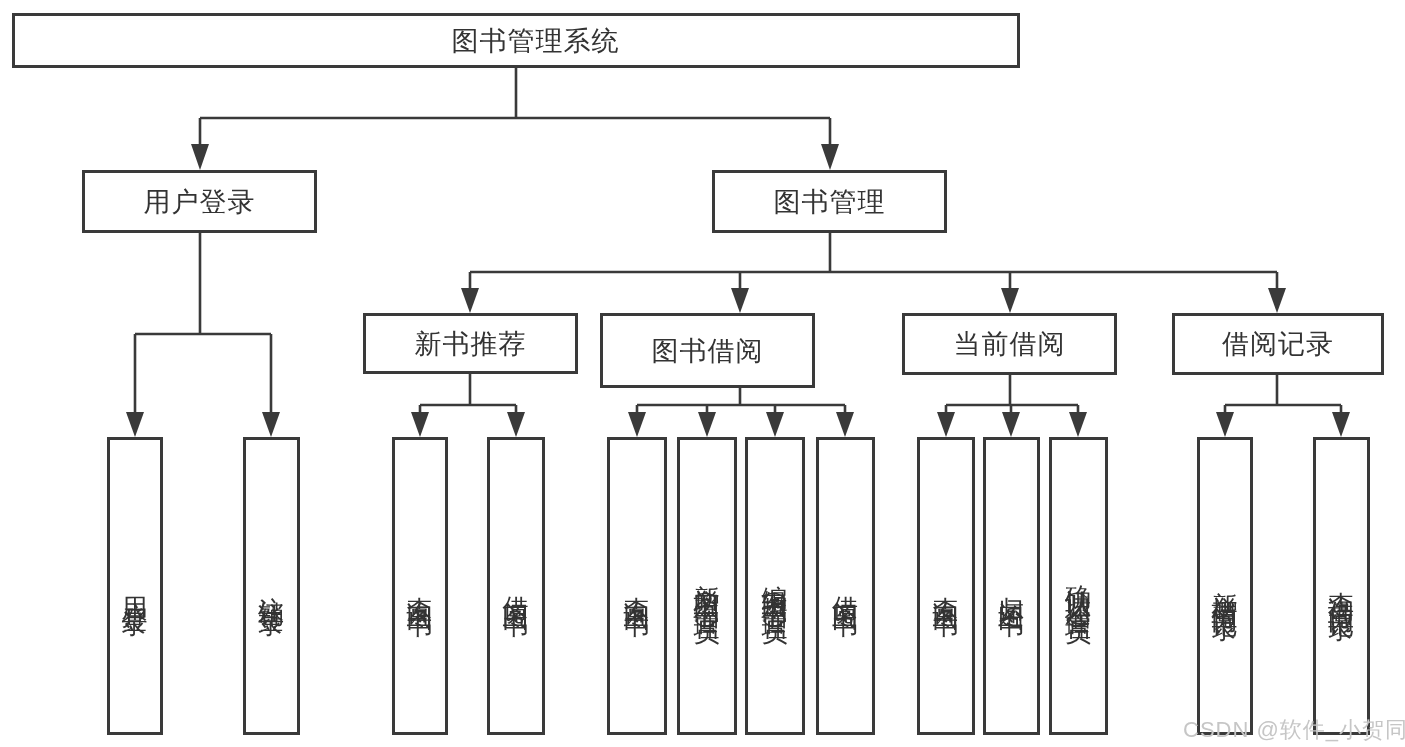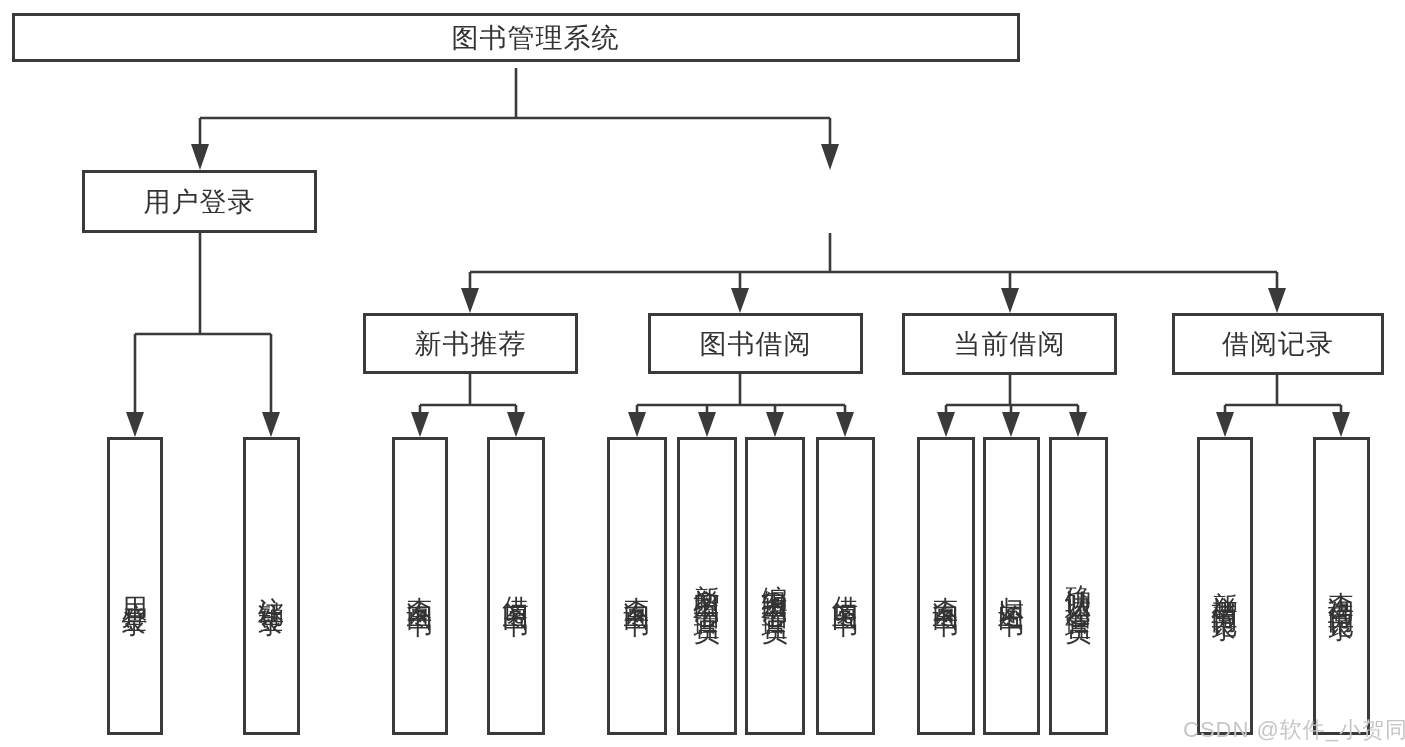--- a/index.html
+++ b/index.html
@@ -60,32 +60,35 @@
       <polygon points="766,412 784,412 775,437"></polygon>
       <polygon points="836,412 854,412 845,437"></polygon>
       <polygon points="937,412 955,412 946,437"></polygon>
       <polygon points="1002,412 1020,412 1011,437"></polygon>
       <polygon points="1069,412 1087,412 1078,437"></polygon>
       <polygon points="1216,412 1234,412 1225,437"></polygon>
       <polygon points="1332,412 1350,412 1341,437"></polygon>
     </g>
   </svg>
 
-  <div class="box" style="left:12px;top:13px;width:1008px;height:49px;padding-left:39px;">
+  <div class="box" style="left:12px;top:13px;width:1008px;height:55px;padding-left:39px;">
     <span class="hlabel">图书管理系统</span>
   </div>
 
   <div class="box" style="left:82px;top:170px;width:235px;height:63px;">
     <span class="hlabel">用户登录</span>
   </div>
+  <div class="box" style="left:712px;top:170px;width:235px;height:63px;">
+    <span class="hlabel">图书管理</span>
+  </div>
 
   <div class="box" style="left:363px;top:313px;width:215px;height:61px;text-align:center;">
     <span class="hlabel">新书推荐</span>
   </div>
-  <div class="box" style="left:648px;top:313px;width:215px;height:61px;">
+  <div class="box" style="left:600px;top:313px;width:215px;height:75px;">
     <span class="hlabel">图书借阅</span>
   </div>
   <div class="box" style="left:902px;top:313px;width:215px;height:62px;">
     <span class="hlabel">当前借阅</span>
   </div>
   <div class="box" style="left:1172px;top:313px;width:212px;height:62px;">
     <span class="hlabel">借阅记录</span>
   </div>
 
   <div class="box vbox" style="left:107px;top:437px;width:56px;height:298px;">

